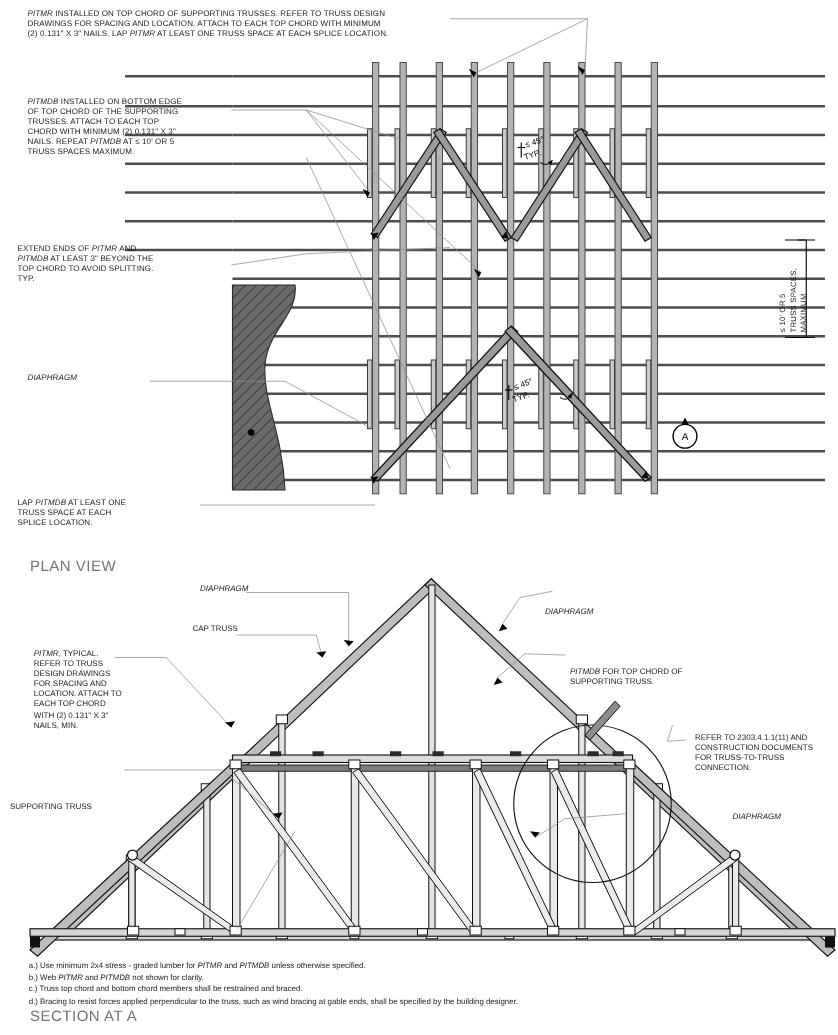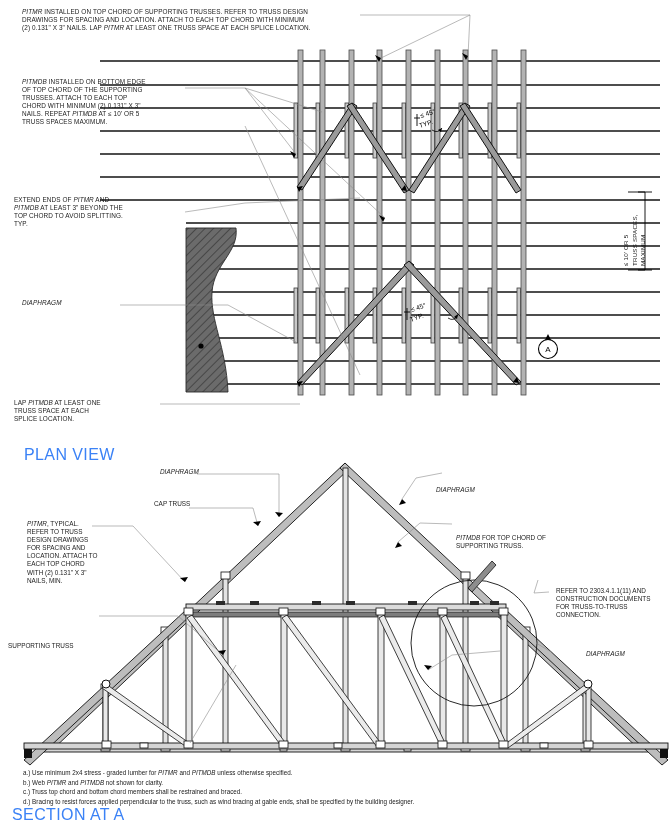--- a/index.html
+++ b/index.html
@@ -12,23 +12,23 @@
     position:absolute;
     font-size:6.4px;
     line-height:8.1px;
     letter-spacing:.1px;
     white-space:pre-line;
     color:#1a1a1a;
   }
   .note i{font-style:italic;}
   .heading{
     position:absolute;
-    font-size:16px;
+    font-size:12px;
     letter-spacing:.4px;
-    color:#3b82f6;
+    color:#737373;
   }
   .callout{
     position:absolute;
     font-size:6.4px;
     line-height:8.1px;
     white-space:pre-line;
     color:#1a1a1a;
   }
   .callout.ital{font-style:italic;}
   .gennotes{
@@ -379,13 +379,13 @@
 
 <div class="callout" style="left:8px;top:642px;">SUPPORTING TRUSS</div>
 
 <div class="gennotes" style="left:23px;top:768px;width:640px;">
   <div>a.) Use minimum 2x4 stress - graded lumber for <i>PITMR</i> and <i>PITMDB</i> unless otherwise specified.</div>
   <div>b.) Web <i>PITMR</i> and <i>PITMDB</i> not shown for clarity.</div>
   <div>c.) Truss top chord and bottom chord members shall be restrained and braced.</div>
   <div>d.) Bracing to resist forces applied perpendicular to the truss, such as wind bracing at gable ends, shall be specified by the building designer.</div>
 </div>
 
-<div class="heading" style="left:12px;top:806px;">SECTION AT A</div>
+<div class="heading" style="left:24px;top:806px;">SECTION AT A</div>
 
 </body></html>

